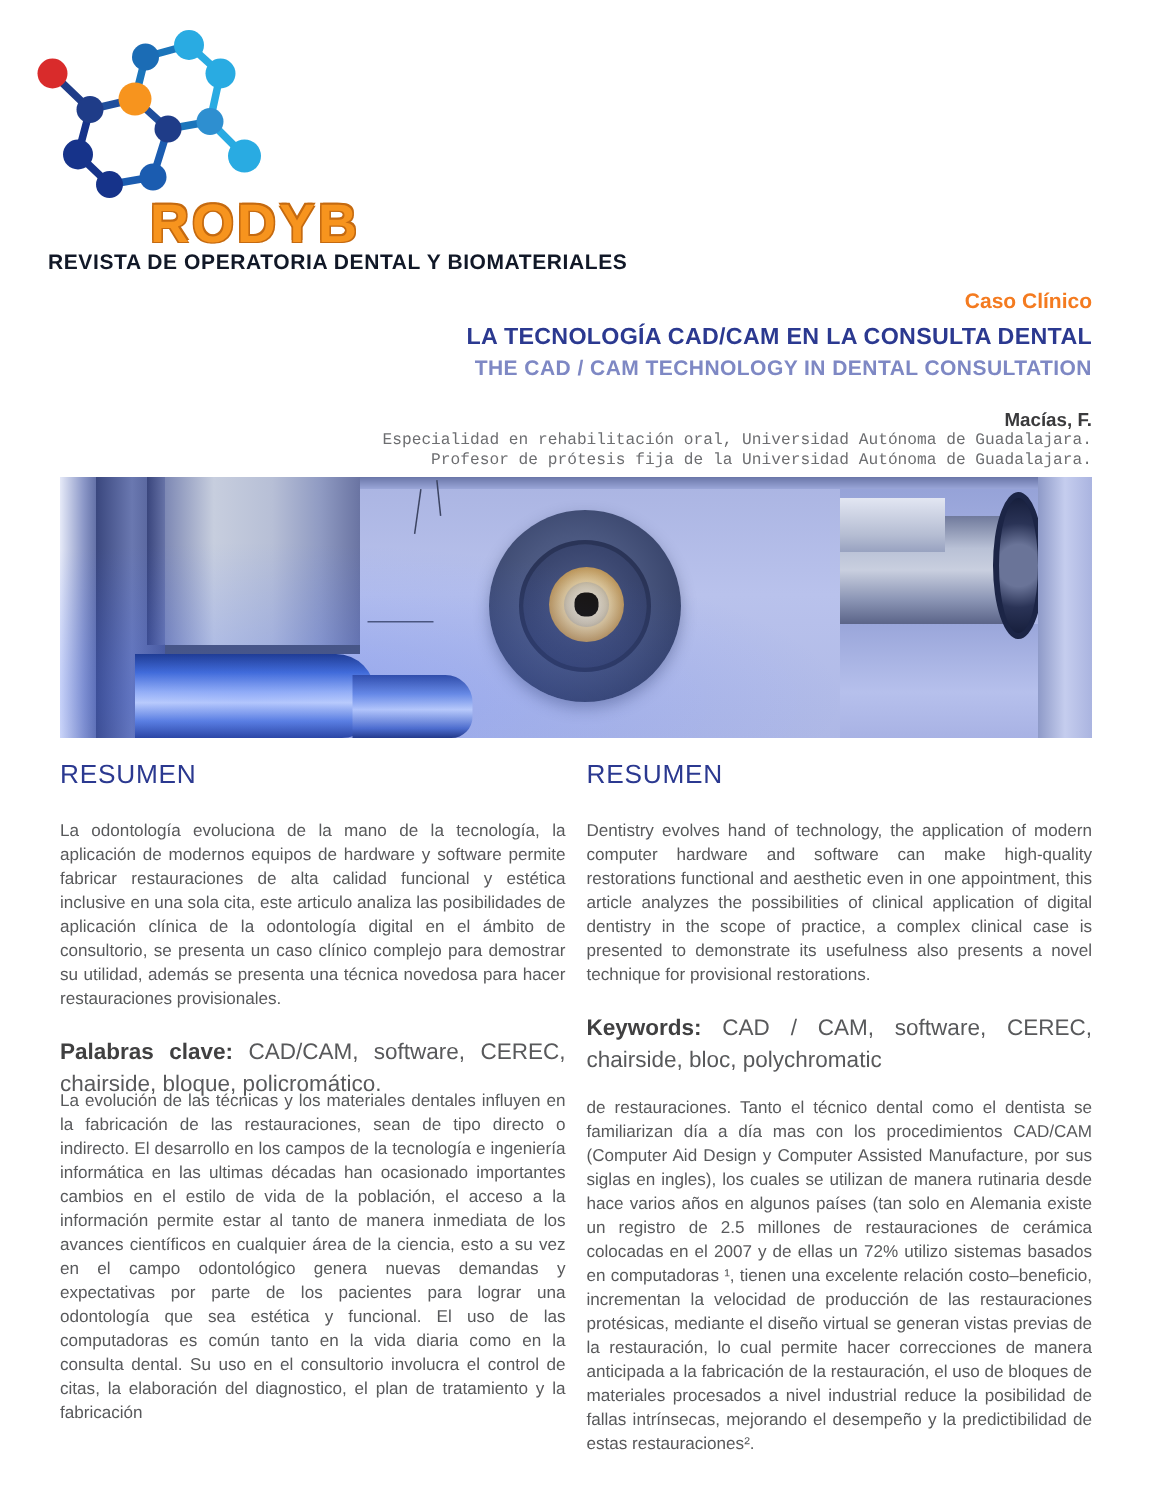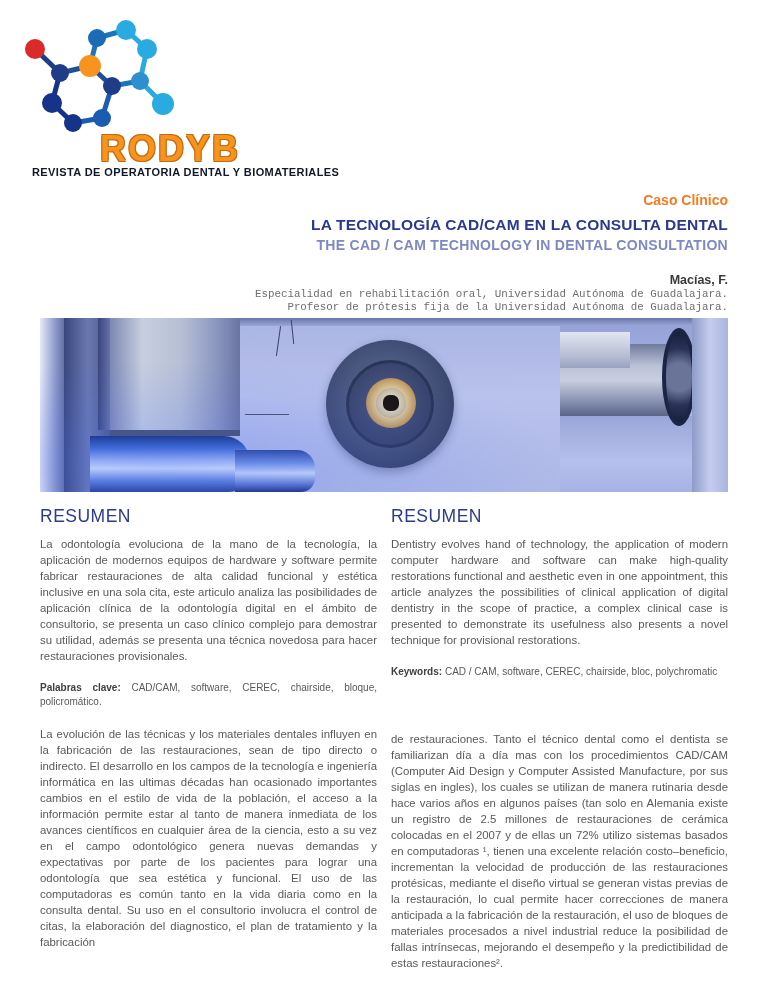--- a/index.html
+++ b/index.html
@@ -17,21 +17,21 @@
     position:absolute; left:80px; top:112px;
     font-size:36px; font-weight:bold; letter-spacing:2px;
     color:#F7941E;
     text-shadow:
       -1px -1px 0 #c56a10, 1px -1px 0 #c56a10,
       -1px 1px 0 #c56a10, 1px 1px 0 #c56a10;
     text-align: right;
   }
   .logo-tagline {
     position:absolute; left:12px; top:150px;
-    font-size:11px; font-weight:bold; color:#111827; letter-spacing:0.4px;
+    font-size:14px; font-weight:bold; color:#111827; letter-spacing:0.4px;
     white-space:nowrap;
   }
 
   
   .title-block { position:absolute; right:40px; top:192px; width:688px; text-align:right; }
   .category { font-size:14px; font-weight:bold; color:#F47B20; }
   .main-title { margin-top:8px; font-size:15.5px; font-weight:bold; color:#2B3990; letter-spacing:0.2px; }
   .sub-title { margin-top:3px; font-size:14px; font-weight:bold; color:#7E88C4; letter-spacing:0.3px; }
   .author { margin-top:20px; font-size:12.5px; font-weight:bold; color:#3a3a3c; }
   .affil { margin-top:1px; font-size:10.8px; color:#6d6e71;font-family:Liberation Mono, monospace; }
@@ -91,27 +91,27 @@
   .h-glow { left:0; top:0; width:688px; height:174px;
     background:radial-gradient(ellipse at 18% 85%, rgba(70,110,255,.28) 0%, rgba(0,0,0,0) 50%); }
 
   
   .row { position:absolute; left:40px; width:688px; display:flex; gap:14px; }
   .col { width:337px; }
   .abstract-row { top:506px; }
   .intro-row { top:727px; }
   h2.section-h {
     font-size:17.5px; font-weight:400; color:#2B3990; letter-spacing:0.5px;
-    margin-bottom:10px;
+    margin-bottom:20px;
   }
   p.body {
     font-size:11.4px; line-height:1.4; color:#58595B;
     text-align:justify; text-justify:inter-word;
   }
-  p.keywords { margin-top:16px; font-size:10px; line-height:1.4; color:#58595B; text-align:justify; }
+  p.keywords { margin-top:16px; font-size:15px; line-height:1.4; color:#58595B; text-align:justify; }
   .kw-label { font-weight:bold; color:#404041; }
 
   
   .footer {
     position:absolute; left:40px; top:952px; width:688px;
     display:flex; align-items:flex-start;
   }
   .footer-site { width:200px; font-size:11.5px; font-weight:bold; color:#F47B20; letter-spacing:0.5px; }
   .footer-center { flex:1; text-align:center; font-size:9.3px; color:#4a4a4c; line-height:1.45; }
   .footer-page { width:200px; text-align:right; font-size:15px; color:#3a3a3c; }

